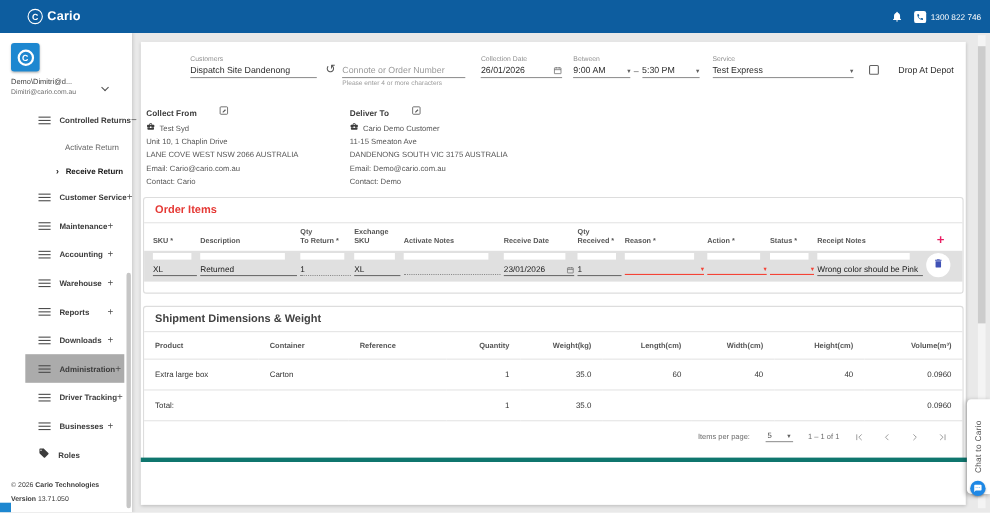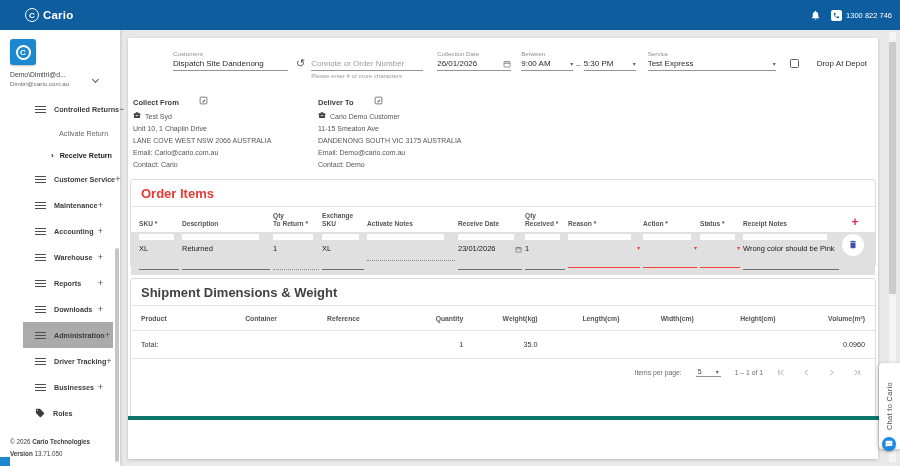--- a/index.html
+++ b/index.html
@@ -64,33 +64,33 @@
   .addresses { position:absolute; top:58px; left:5px; width:640px; display:flex; }
   .addr-col { width:185px; }
   .addr-col.right { margin-left:0; }
   .addr-title { font-size:7.5px; font-weight:bold; color:#3c3c3c; display:flex; align-items:flex-end; gap:20px; margin-bottom:4px; }
   .addr-line { font-size:7px; color:#555; line-height:12px; display:flex; align-items:center; gap:4px; white-space:nowrap; }
 
   
   .panel { position:absolute; left:2px; width:746px; border:1px solid #ddd; border-radius:3px; background:#fff; }
   .order-panel { top:141px; height:88px; }
   .ship-panel { top:240px; height:142px; }
-  .panel-title { font-size:13px; font-weight:bold; padding:6px 10px 5px; border-bottom:1px solid #e4e4e4; }
+  .panel-title { font-size:10px; font-weight:bold; padding:6px 10px 5px; border-bottom:1px solid #e4e4e4; }
   .panel-title.red { color:#e53935; }
   .panel-title.dark { color:#424242; }
 
   
   .oi-grid { display:grid; grid-template-columns:40px 88px 46px 42px 88px 64px 40px 72px 54px 40px 96px 26px; column-gap:3px; padding-left:8px; }
   .oi-head { padding-top:5px; }
   .oi-head .oi-hcell { font-size:6.6px; font-weight:bold; color:#555; white-space:pre-line; line-height:8px; display:flex; align-items:flex-end; padding-bottom:3px; }
   .add-btn { color:#e91e63; font-size:12px; font-weight:bold; text-align:center; cursor:pointer; line-height:10px; align-self:center; }
   .oi-row-bg { background:#e0e0e0; margin-top:1px; }
   .oi-cell { padding-top:2px; padding-bottom:5px; }
   .oi-strip { height:6px; background:#fff; width:88%; margin-bottom:4px; }
-  .oi-val { font-size:7.5px; color:#1a1a1a; border-bottom:1px solid #6e6e6e; padding-bottom:16px; min-height:10px; display:flex; align-items:flex-end; white-space:nowrap; overflow:hidden; }
+  .oi-val { font-size:7.5px; color:#1a1a1a; border-bottom:1px solid #6e6e6e; padding-bottom:1px; min-height:10px; display:flex; align-items:flex-end; white-space:nowrap; overflow:hidden; }
   .oi-val.dotted { border-bottom:1px dotted #8a8a8a; }
   .oi-val.invalid { border-bottom:1px solid #f44336; }
   .inv-arrow { font-size:6px; color:#f44336; margin-left:auto; }
   .trash-wrap { width:22px; height:22px; background:#fff; border-radius:50%; display:flex; align-items:center; justify-content:center; margin-top:2px; cursor:pointer; }
 
   
   .ship-table { width:100%; border-collapse:collapse; }
   .ship-table th { font-size:6.8px; font-weight:bold; color:#555; padding:9px 10px 8px; border-bottom:1px solid #e4e4e4; text-align:left; white-space:nowrap; }
   .ship-table td { font-size:7.2px; color:#333; padding:9px 10px; border-bottom:1px solid #e4e4e4; white-space:nowrap; }
   .ship-table .num { text-align:right; }
@@ -442,20 +442,31 @@
             <th>Reference</th>
             <th class="num">Quantity</th>
             <th class="num">Weight(kg)</th>
             <th class="num">Length(cm)</th>
             <th class="num">Width(cm)</th>
             <th class="num">Height(cm)</th>
             <th class="num">Volume(m³)</th>
           </tr>
         </thead>
         <tbody>
+          <tr>
+            <td>Extra large box</td>
+            <td>Carton</td>
+            <td></td>
+            <td class="num">1</td>
+            <td class="num">35.0</td>
+            <td class="num">60</td>
+            <td class="num">40</td>
+            <td class="num">40</td>
+            <td class="num">0.0960</td>
+          </tr>
           <tr>
             <td>Total:</td>
             <td></td>
               <td></td>
             <td class="num">1</td>
             <td class="num">35.0</td>
             <td></td>
               <td></td>
               <td></td>
             <td class="num">0.0960</td>

